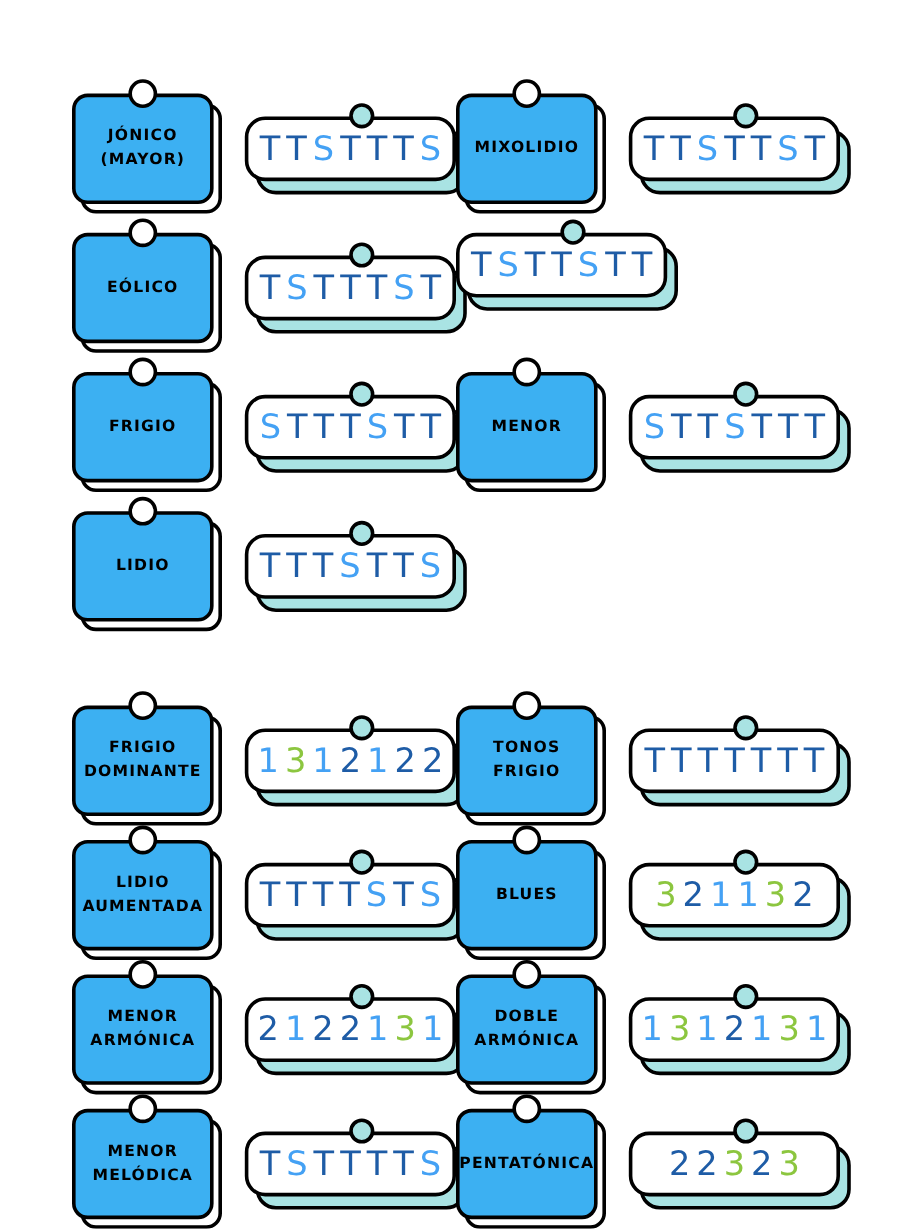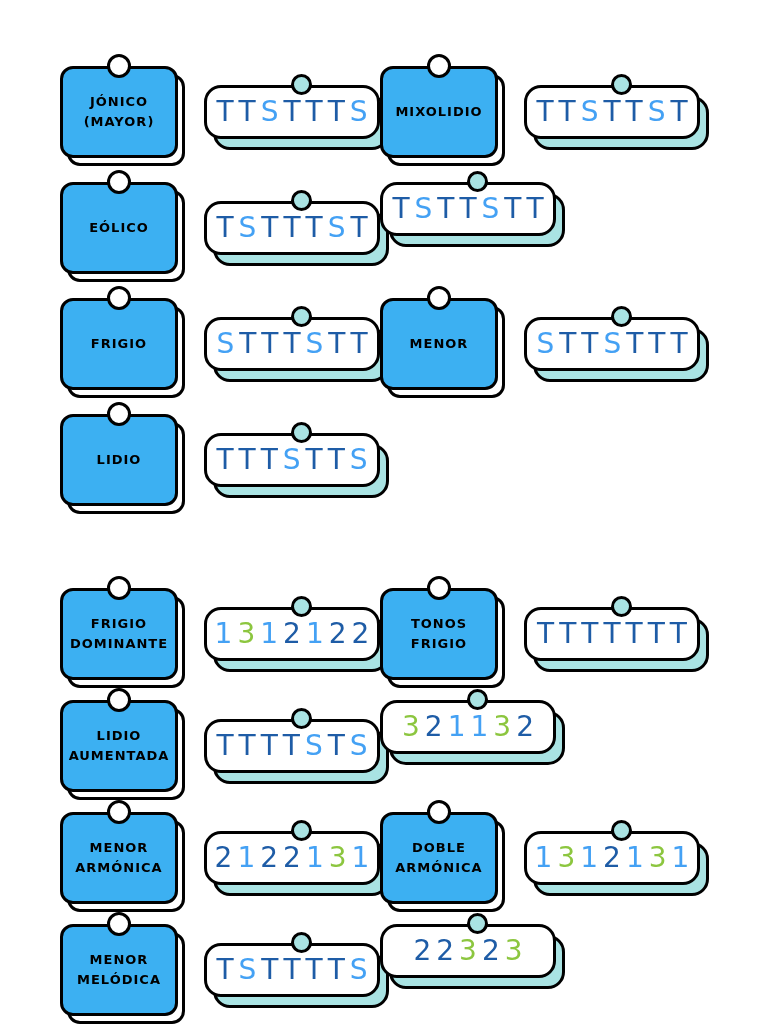--- a/index.html
+++ b/index.html
@@ -8,21 +8,21 @@
     --outline:#000000;
     --note_shadow:#a9e3e3;
     --c_tone:#1e5ca6;
     --c_semi:#44a1f4;
     --c_three:#8cc63f;
   }
   *{margin:0;padding:0;box-sizing:border-box;}
   body{background:var(--bg);font-family:"DejaVu Sans",sans-serif;}
   .canvas{position:relative;width:768px;height:1024px;background:var(--bg);overflow:hidden;}
   .group{position:absolute;left:0;width:768px;}
-  .group-top{top:66px;}
+  .group-top{top:78px;}
   .group-bottom{top:588px;}
   .row{display:flex;align-items:flex-start;}
   .group-top .row{margin-bottom:24px;}
   .group-bottom .row{margin-bottom:20px;}
   .cell{display:flex;align-items:center;}
   .cell-left{margin-left:60px;width:345px;}
   .cell-right{width:432px;}
   .pair{display:flex;align-items:center;}
   .pair .mode-card{margin-right:26px;}
 
@@ -335,20 +335,27 @@
                   <span class="st st-T">T</span>
                   <span class="st st-S">S</span>
                 </div>
               </div>
             <div class="pin"></div>
           </div>
         </div>
       </div>
       <div class="cell cell-right">
         <div class="pair">
+          <div class="mode-card">
+            <div class="shadow"></div>
+            <div class="face">
+                <span class="mode-label">BLUES</span>
+              </div>
+            <div class="pin"></div>
+          </div>
           <div class="note-card">
             <div class="shadow"></div>
             <div class="face">
                 <div class="steps">
                   <span class="st st-3">3</span>
                   <span class="st st-2">2</span>
                   <span class="st st-1">1</span>
                   <span class="st st-1">1</span>
                   <span class="st st-3">3</span>
                   <span class="st st-2">2</span>
@@ -440,20 +447,27 @@
                   <span class="st st-T">T</span>
                   <span class="st st-S">S</span>
                 </div>
               </div>
             <div class="pin"></div>
           </div>
         </div>
       </div>
       <div class="cell cell-right">
         <div class="pair">
+          <div class="mode-card">
+            <div class="shadow"></div>
+            <div class="face">
+                <span class="mode-label">PENTATÓNICA</span>
+              </div>
+            <div class="pin"></div>
+          </div>
           <div class="note-card">
             <div class="shadow"></div>
             <div class="face">
                 <div class="steps">
                   <span class="st st-2">2</span>
                   <span class="st st-2">2</span>
                   <span class="st st-3">3</span>
                   <span class="st st-2">2</span>
                   <span class="st st-3">3</span>
                 </div>

